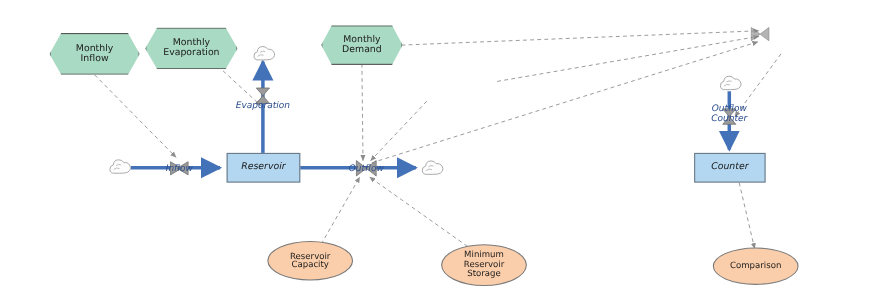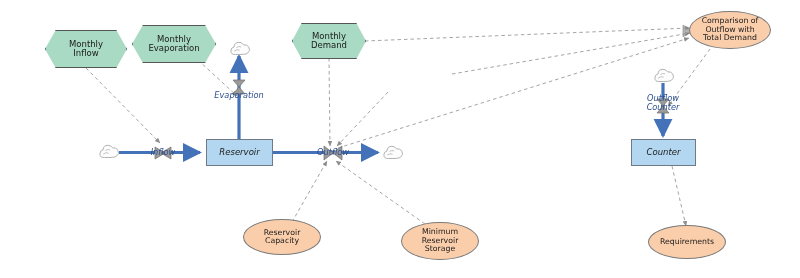--- a/index.html
+++ b/index.html
@@ -179,39 +179,34 @@
 
   <div class="node stock" style="left:206px; top:139px; width:67px; height:27px;">
     <span>Reservoir</span>
   </div>
 
   <div class="node stock" style="left:631px; top:139px; width:65px; height:27px;">
     <span>Counter</span>
   </div>
 
 
-  <div class="node aux" style="left:689px; top:11px; width:82px; height:38px;">
-    <span>Comparison of
-Outflow with
-Total Demand</span>
-  </div>
 
   <div class="node aux" style="left:243px; top:219px; width:78px; height:36px;">
     <span>Reservoir
 Capacity</span>
   </div>
 
   <div class="node aux" style="left:401px; top:222px; width:78px; height:38px;">
     <span>Minimum
 Reservoir
 Storage</span>
   </div>
 
   <div class="node aux" style="left:648px; top:225px; width:78px; height:34px;">
-    <span>Requirements</span>
+    <span>Comparison</span>
   </div>
 
   <div class="flow-label" style="left:140px; top:148px; width:46px;">Inflow</div>
 
   <div class="flow-label" style="left:209px; top:91px; width:60px;">Evaporation</div>
 
   <div class="flow-label" style="left:310px; top:148px; width:46px;">Outflow</div>
 
   <div class="flow-label" style="left:636px; top:94px; width:54px;">Outflow
 Counter</div>

